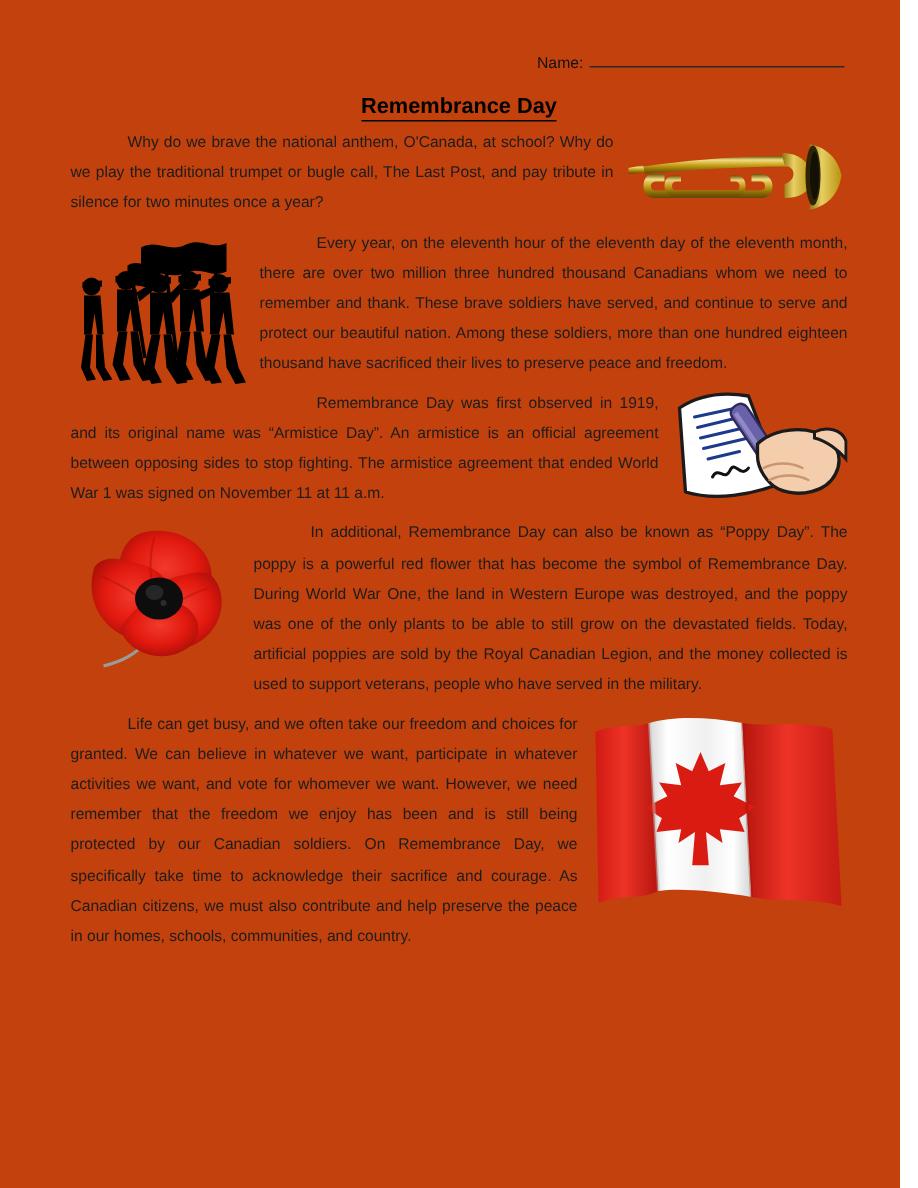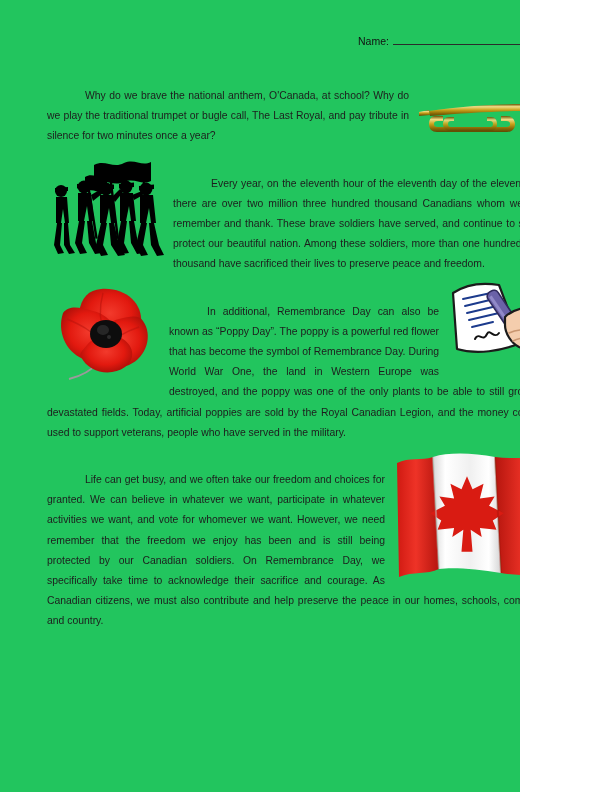--- a/index.html
+++ b/index.html
@@ -6,23 +6,23 @@
     margin: 0;
     padding: 0;
     background: #ffffff;
   }
   body {
     font-family: "Liberation Sans", sans-serif;
     color: #1a1a1a;
   }
   #page {
     position: relative;
-    width: 520px;
+    width: 600px;
     height: 792px;
-    background: #22c55e;
+    background: #c2410c;
     overflow: hidden;
     box-sizing: border-box;
   }
 
   
   .name-row {
     position: absolute;
     top: 33px;
     left: 358px;
     width: 205px;
@@ -67,21 +67,21 @@
     font-size: 10.4px;
     line-height: 20.2px;
     color: #1d1d1d;
   }
   p.para {
     margin: 0;
     text-align: justify;
     text-justify: inter-word;
     text-indent: 38px;
   }
-  p.para.spaced { margin-top: 27px; }
+  p.para.spaced { margin-top: 6px; }
   .em { }
 
   
   .float-r {
     float: right;
     shape-margin: 4px;
   }
   .float-l {
     float: left;
     shape-margin: 4px;
@@ -98,20 +98,23 @@
 </head>
 <body>
 
 <div id="page">
 
   <div class="name-row">
     <span class="name-label">Name:</span>
     <span class="name-blank"></span>
   </div>
 
+  <div class="title">
+    <span>Remembrance Day</span>
+  </div>
 
   <div class="content">
 
     <div class="float-r img-bugle">
       <svg class="clip" viewBox="0 0 150 58" width="150" height="58" aria-hidden="true">
         <defs>
           <linearGradient id="brass" x1="0" y1="0" x2="0" y2="1">
             <stop offset="0%" stop-color="#6b5405"></stop>
             <stop offset="22%" stop-color="#f0dc85"></stop>
             <stop offset="50%" stop-color="#c9a31b"></stop>
@@ -135,21 +138,21 @@
 
         <path d="M106 12 C118 12, 124 18, 126 26 L126 32 C124 38, 118 42, 108 42 L108 33 C112 31, 114 29, 114 26 C114 23, 112 21, 108 20 Z" fill="url(#bell)"></path>
 
         <path d="M124 6 C136 8, 144 16, 146 27 C144 40, 136 48, 124 50 C128 41, 130 34, 130 27 C130 20, 128 14, 124 6 Z" fill="url(#bell)"></path>
         <ellipse cx="127" cy="27" rx="5" ry="20" fill="#2e2406"></ellipse>
         <ellipse cx="128" cy="27" rx="3" ry="16" fill="#141003"></ellipse>
       </svg>
     </div>
 
     <p class="para">
-      <span>Why do we brave the national anthem, </span><span class="em">O'Canada</span><span>, at school? Why do we play the traditional trumpet or bugle call, </span><span class="em">The Last Royal</span><span>, and pay tribute in silence for two minutes once a year?</span>
+      <span>Why do we brave the national anthem, </span><span class="em">O'Canada</span><span>, at school? Why do we play the traditional trumpet or bugle call, </span><span class="em">The Last Post</span><span>, and pay tribute in silence for two minutes once a year?</span>
     </p>
 
     <div class="float-l img-soldier">
       <svg class="clip" viewBox="0 0 118 120" width="118" height="120" aria-hidden="true">
         <g fill="#000000">
 
           <rect x="44" y="30" width="2.4" height="58" transform="rotate(-9 45 60)"></rect>
           <rect x="66" y="26" width="2.4" height="62" transform="rotate(-7 67 58)"></rect>
 
           <path d="M47 14 C58 8, 66 18, 77 12 C88 7, 94 16, 104 11 L104 30 C94 35, 88 26, 77 31 C66 36, 58 27, 47 33 Z"></path>
@@ -226,20 +229,21 @@
           <path d="M61 54 L65 54 L63 60 Z" fill="#1b1b1b"></path>
         </g>
 
         <path d="M58 40 C66 32, 82 28, 96 32 C110 36, 116 48, 110 60 C104 72, 86 76, 72 70 C64 66, 58 56, 58 48 Z" fill="#f4cdad" stroke="#1b1b1b" stroke-width="2.2" stroke-linejoin="round"></path>
         <path d="M62 56 C70 52, 80 52, 88 56" fill="none" stroke="#c99670" stroke-width="1.6" stroke-linecap="round"></path>
         <path d="M66 64 C74 60, 84 60, 92 64" fill="none" stroke="#c99670" stroke-width="1.6" stroke-linecap="round"></path>
         <path d="M96 32 C104 28, 114 30, 117 38 L117 50 C112 44, 104 38, 96 36 Z" fill="#f4cdad" stroke="#1b1b1b" stroke-width="2"></path>
       </svg>
     </div>
 
+    <p class="para spaced">Remembrance Day was first observed in 1919, and its original name was “Armistice Day”. An armistice is an official agreement between opposing sides to stop fighting. The armistice agreement that ended World War 1 was signed on November 11 at 11 a.m.</p>
 
     <div class="float-l img-poppy">
       <svg class="clip" viewBox="0 0 112 108" width="112" height="108" aria-hidden="true">
         <defs>
           <radialGradient id="petalg" cx="50%" cy="45%" r="58%">
             <stop offset="0%" stop-color="#f23a2c"></stop>
             <stop offset="60%" stop-color="#e2190f"></stop>
             <stop offset="100%" stop-color="#a90f08"></stop>
           </radialGradient>
         </defs>

